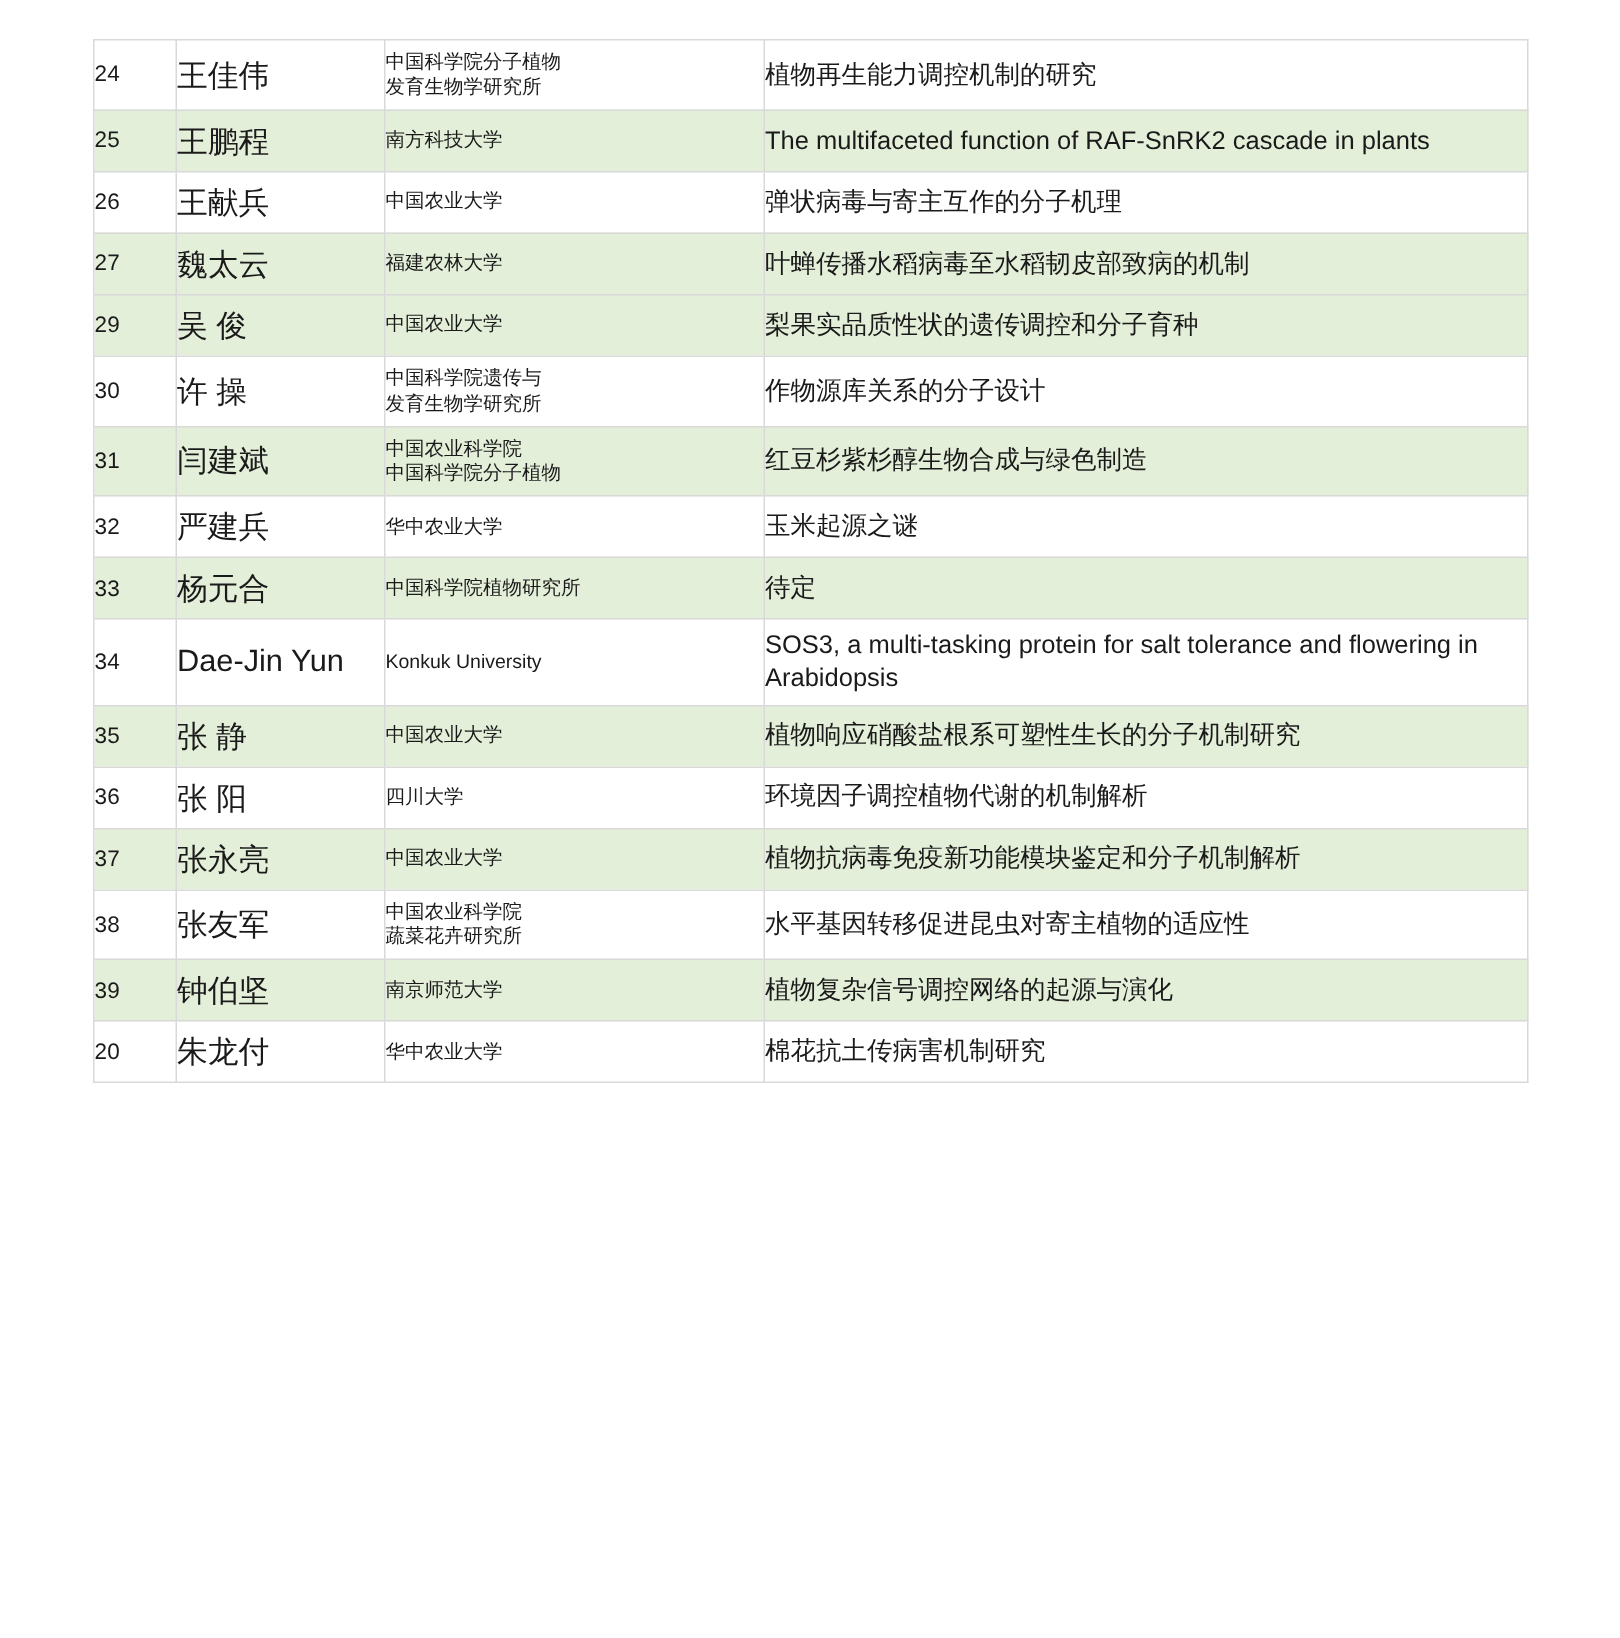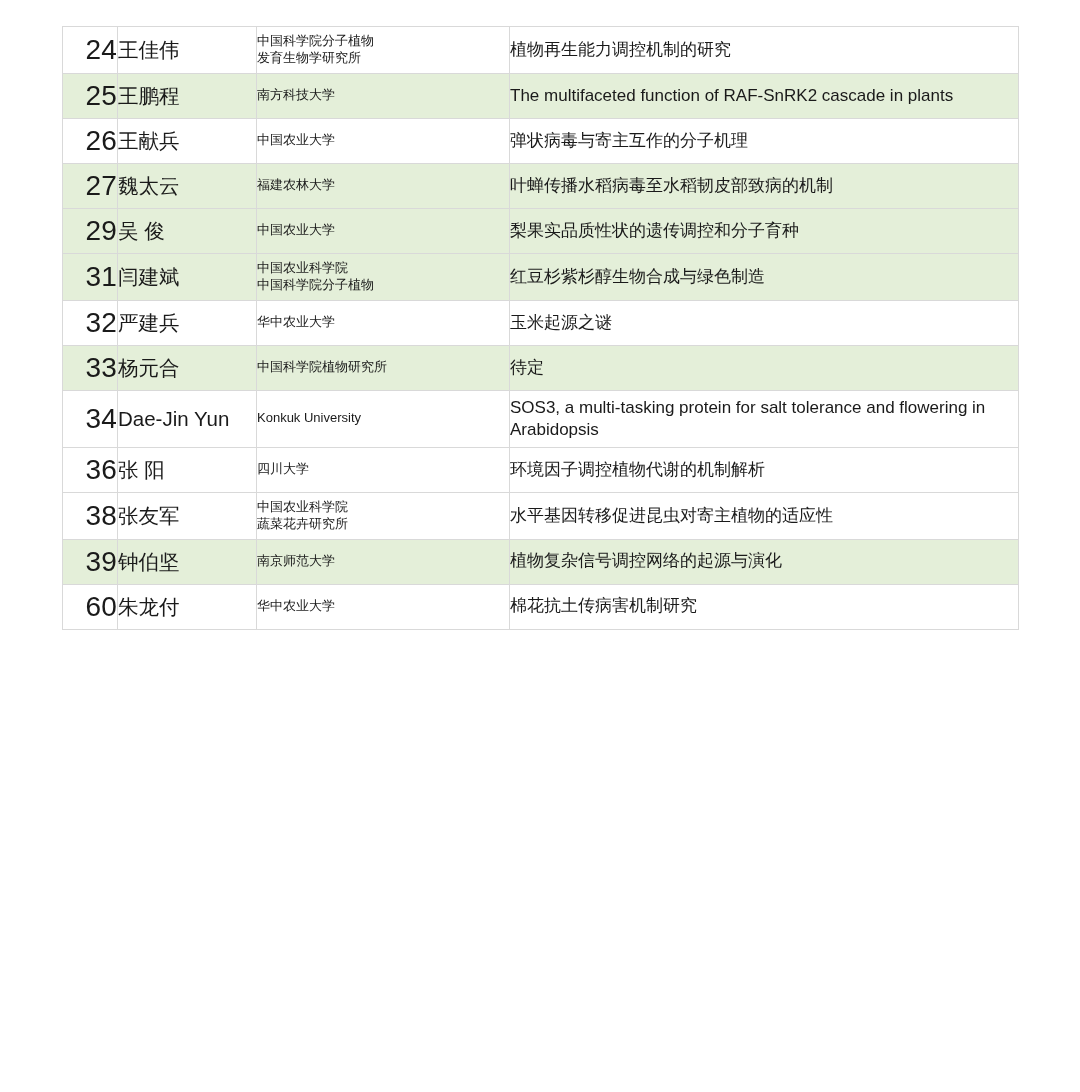--- a/index.html
+++ b/index.html
@@ -43,22 +43,22 @@
     border: 1px solid #d9d9d9;
     vertical-align: middle;
     color: #1a1a1a;
     background: #ffffff;
     padding: 6px 0;
   }
 
   tr.alt td { background: #e4efd9; }
 
   td.idx {
-    text-align: right;
-    font-size: 28px;
+    text-align: left;
+    font-size: 15px;
     letter-spacing: 0.2px;
     padding-left: 0;
     padding-right: 0;
   }
 
   td.nm {
     text-align: left;
     font-size: 20.5px;
     padding-left: 4px;
     padding-right: 4px;
@@ -128,20 +128,29 @@
           <td class="ttl">叶蝉传播水稻病毒至水稻韧皮部致病的机制</td>
         </tr>
         <tr class="alt">
           <td class="idx">29</td>
           <td class="nm">吴  俊</td>
           <td class="org">
             <span class="ln">中国农业大学</span>
           </td>
           <td class="ttl">梨果实品质性状的遗传调控和分子育种</td>
         </tr>
+        <tr>
+          <td class="idx">30</td>
+          <td class="nm">许  操</td>
+          <td class="org">
+            <span class="ln">中国科学院遗传与</span>
+            <span class="ln">发育生物学研究所</span>
+          </td>
+          <td class="ttl">作物源库关系的分子设计</td>
+        </tr>
         <tr class="alt">
           <td class="idx">31</td>
           <td class="nm">闫建斌</td>
           <td class="org">
             <span class="ln">中国农业科学院</span>
             <span class="ln">中国科学院分子植物</span>
           </td>
           <td class="ttl">红豆杉紫杉醇生物合成与绿色制造</td>
         </tr>
         <tr>
@@ -161,47 +170,63 @@
           <td class="ttl">待定</td>
         </tr>
         <tr>
           <td class="idx">34</td>
           <td class="nm">Dae-Jin Yun</td>
           <td class="org">
             <span class="ln">Konkuk University</span>
           </td>
           <td class="ttl">SOS3, a multi-tasking protein for salt tolerance and flowering in Arabidopsis</td>
         </tr>
+        <tr class="alt">
+          <td class="idx">35</td>
+          <td class="nm">张  静</td>
+          <td class="org">
+            <span class="ln">中国农业大学</span>
+          </td>
+          <td class="ttl">植物响应硝酸盐根系可塑性生长的分子机制研究</td>
+        </tr>
         <tr>
           <td class="idx">36</td>
           <td class="nm">张  阳</td>
           <td class="org">
             <span class="ln">四川大学</span>
           </td>
           <td class="ttl">环境因子调控植物代谢的机制解析</td>
         </tr>
+        <tr class="alt">
+          <td class="idx">37</td>
+          <td class="nm">张永亮</td>
+          <td class="org">
+            <span class="ln">中国农业大学</span>
+          </td>
+          <td class="ttl">植物抗病毒免疫新功能模块鉴定和分子机制解析</td>
+        </tr>
         <tr>
           <td class="idx">38</td>
           <td class="nm">张友军</td>
           <td class="org">
             <span class="ln">中国农业科学院</span>
             <span class="ln">蔬菜花卉研究所</span>
           </td>
           <td class="ttl">水平基因转移促进昆虫对寄主植物的适应性</td>
         </tr>
         <tr class="alt">
           <td class="idx">39</td>
           <td class="nm">钟伯坚</td>
           <td class="org">
             <span class="ln">南京师范大学</span>
           </td>
           <td class="ttl">植物复杂信号调控网络的起源与演化</td>
         </tr>
         <tr>
-          <td class="idx">60</td>
+          <td class="idx">20</td>
           <td class="nm">朱龙付</td>
           <td class="org">
             <span class="ln">华中农业大学</span>
           </td>
           <td class="ttl">棉花抗土传病害机制研究</td>
         </tr>
       </tbody>
   </table>
 </div>
 

